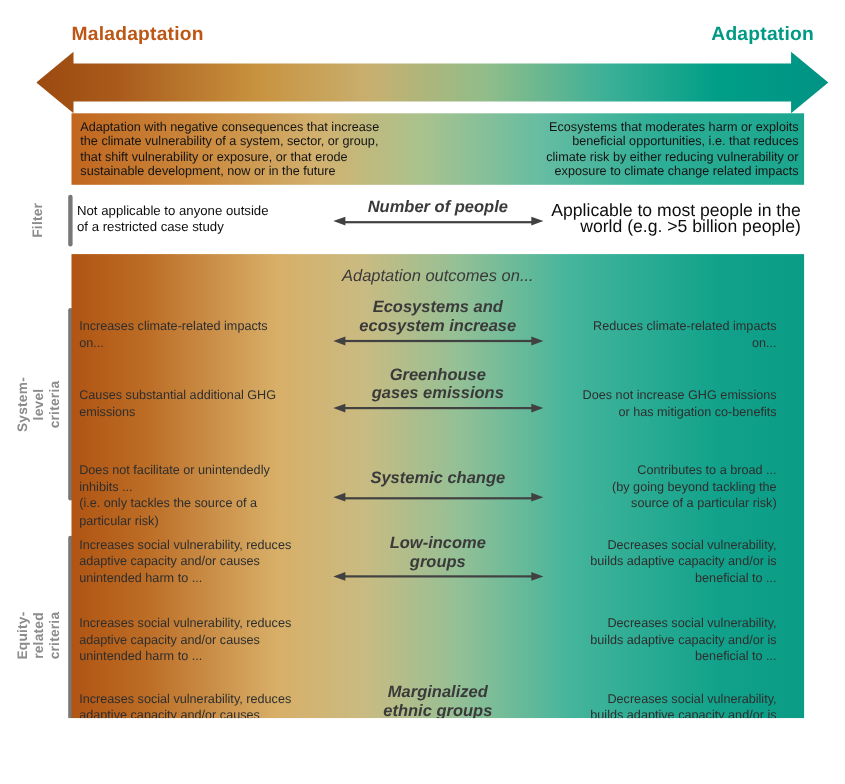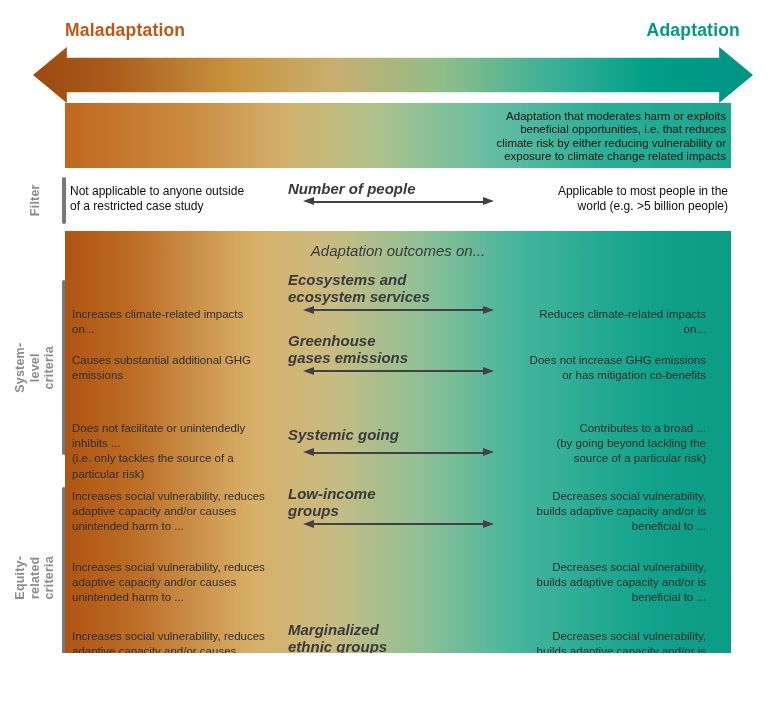--- a/index.html
+++ b/index.html
@@ -30,26 +30,26 @@
   
   .vlabel { position:absolute; display:flex; align-items:center; justify-content:center; }
   .vlabel > span { transform:rotate(-90deg); white-space:pre-line; text-align:center;
     font-size:12.5px; font-weight:bold; color:#8c8c8c; line-height:14.5px; letter-spacing:0.2px; }
   .vbar { position:absolute; width:4px; background:#777; border-radius:2px; }
 
   #filter-label { left:14px; top:176px; width:42px; height:48px; }
   #filter-bar { left:62px; top:177px; height:47px; }
 
   #filter-left { position:absolute; left:70px; top:184px; width:240px; font-size:12px; line-height:15px; color:#0d0d0d; white-space:pre-line; }
-  #filter-right { position:absolute; right:40px; top:184px; width:250px; font-size:12px; line-height:15px; color:#0d0d0d; text-align:right; white-space:pre-line; }
+  #filter-right { position:absolute; right:40px; top:184px; width:250px; font-size:16px; line-height:15px; color:#0d0d0d; text-align:right; white-space:pre-line; }
   #filter-center { position:absolute; left:65px; top:181px; width:666px; }
   #filter-center .clabel { margin:0 auto; }
   #filter-center .darrow { margin:3px auto 0; }
 
-  .clabel { font-size:15px; font-weight:bold; font-style:italic; color:#3a3a3a; line-height:16.5px; white-space:pre-line; width:220px; }
+  .clabel { font-size:15px; font-weight:bold; font-style:italic; color:#3a3a3a; line-height:16.5px; text-align:center; white-space:pre-line; width:220px; }
 
   
   .darrow { position:relative; width:171px; height:2px; background:#414141; }
   .darrow::before, .darrow::after { content:""; position:absolute; top:-3.5px;
     border-top:4.5px solid transparent; border-bottom:4.5px solid transparent; }
   .darrow::before { left:-10px; border-right:11px solid #414141; }
   .darrow::after  { right:-10px; border-left:11px solid #414141; }
 
   
   #panel {
@@ -59,21 +59,21 @@
   #panel-header { position:absolute; top:11px; left:0; width:100%; text-align:center;
     font-size:15px; font-style:italic; color:#3a3a3a; }
 
   .row { position:absolute; left:0; width:666px; height:80px; }
   .row .sd { position:absolute; font-size:11.5px; line-height:15.2px; color:#2e2e2e; white-space:pre-line; }
   .row .lt { left:7px; width:240px; text-align:left; }
   .row .rt { right:25px; width:245px; text-align:right; }
   .row .cc { position:absolute; left:50%; transform:translateX(-50%); display:flex; flex-direction:column; align-items:center; }
   .row .darrow { margin-top:4px; }
 
-  .r1{top:41px}  .r1 .sd{top:35px}
+  .r1{top:41px}  .r1 .sd{top:18px}
   .r2{top:102px} .r2 .sd{top:20px}
   .r3{top:190px} .r3 .sd{top:0}   .r3 .clabel{margin-top:6px} .r3 .darrow{margin-top:8px}
   .r4{top:255px} .r4 .sd{top:3px}
   .r5{top:327px} .r5 .sd{top:2px} .r5 .clabel{margin-top:2px} .r5 .darrow{margin-top:8px}
   .r6{top:391px} .r6 .sd{top:7px}
 
   
   #sys-label { left:12px; top:280px; width:46px; height:175px; }
   #sys-bar   { left:62px; top:280px; height:175px; }
   #eq-label  { left:12px; top:487px; width:46px; height:181px; }
@@ -83,21 +83,25 @@
 <body>
 
 <div id="page">
 
   <div class="title" id="mal-title">Maladaptation</div>
   <div class="title" id="adp-title">Adaptation</div>
 
   <div id="scale-arrow"></div>
 
   <div id="defs-strip">
-    <div class="def-text" id="def-right">Adaptation that moderates harm or exploits
+    <div class="def-text" id="def-left">Adaptation with negative consequences that increase
+the climate vulnerability of a system, sector, or group,
+that shift vulnerability or exposure, or that erode
+sustainable development, now or in the future</div>
+    <div class="def-text" id="def-right">Ecosystems that moderates harm or exploits
 beneficial opportunities, i.e. that reduces
 climate risk by either reducing vulnerability or
 exposure to climate change related impacts</div>
   </div>
 
   <div class="vlabel" id="filter-label">
     <span>Filter</span>
   </div>
   <div class="vbar" id="filter-bar"></div>
   <div id="filter-left">Not applicable to anyone outside
@@ -121,21 +125,21 @@
   <div class="vbar" id="eq-bar"></div>
 
   <div id="panel">
     <div id="panel-header">Adaptation outcomes on...</div>
 
     <div class="row r1">
       <div class="sd lt">Increases climate-related impacts
 on...</div>
       <div class="cc">
         <div class="clabel">Ecosystems and
-ecosystem services</div>
+ecosystem increase</div>
         <div class="darrow"></div>
       </div>
       <div class="sd rt">Reduces climate-related impacts
 on...</div>
     </div>
 
     <div class="row r2">
       <div class="sd lt">Causes substantial additional GHG
 emissions</div>
       <div class="cc">
@@ -146,21 +150,21 @@
       <div class="sd rt">Does not increase GHG emissions
 or has mitigation co-benefits</div>
     </div>
 
     <div class="row r3">
       <div class="sd lt">Does not facilitate or unintendedly
 inhibits ...
 (i.e. only tackles the source of a
 particular risk)</div>
       <div class="cc">
-        <div class="clabel">Systemic going</div>
+        <div class="clabel">Systemic change</div>
         <div class="darrow"></div>
       </div>
       <div class="sd rt">Contributes to a broad ...
 (by going beyond tackling the
 source of a particular risk)</div>
     </div>
 
     <div class="row r4">
       <div class="sd lt">Increases social vulnerability, reduces
 adaptive capacity and/or causes

